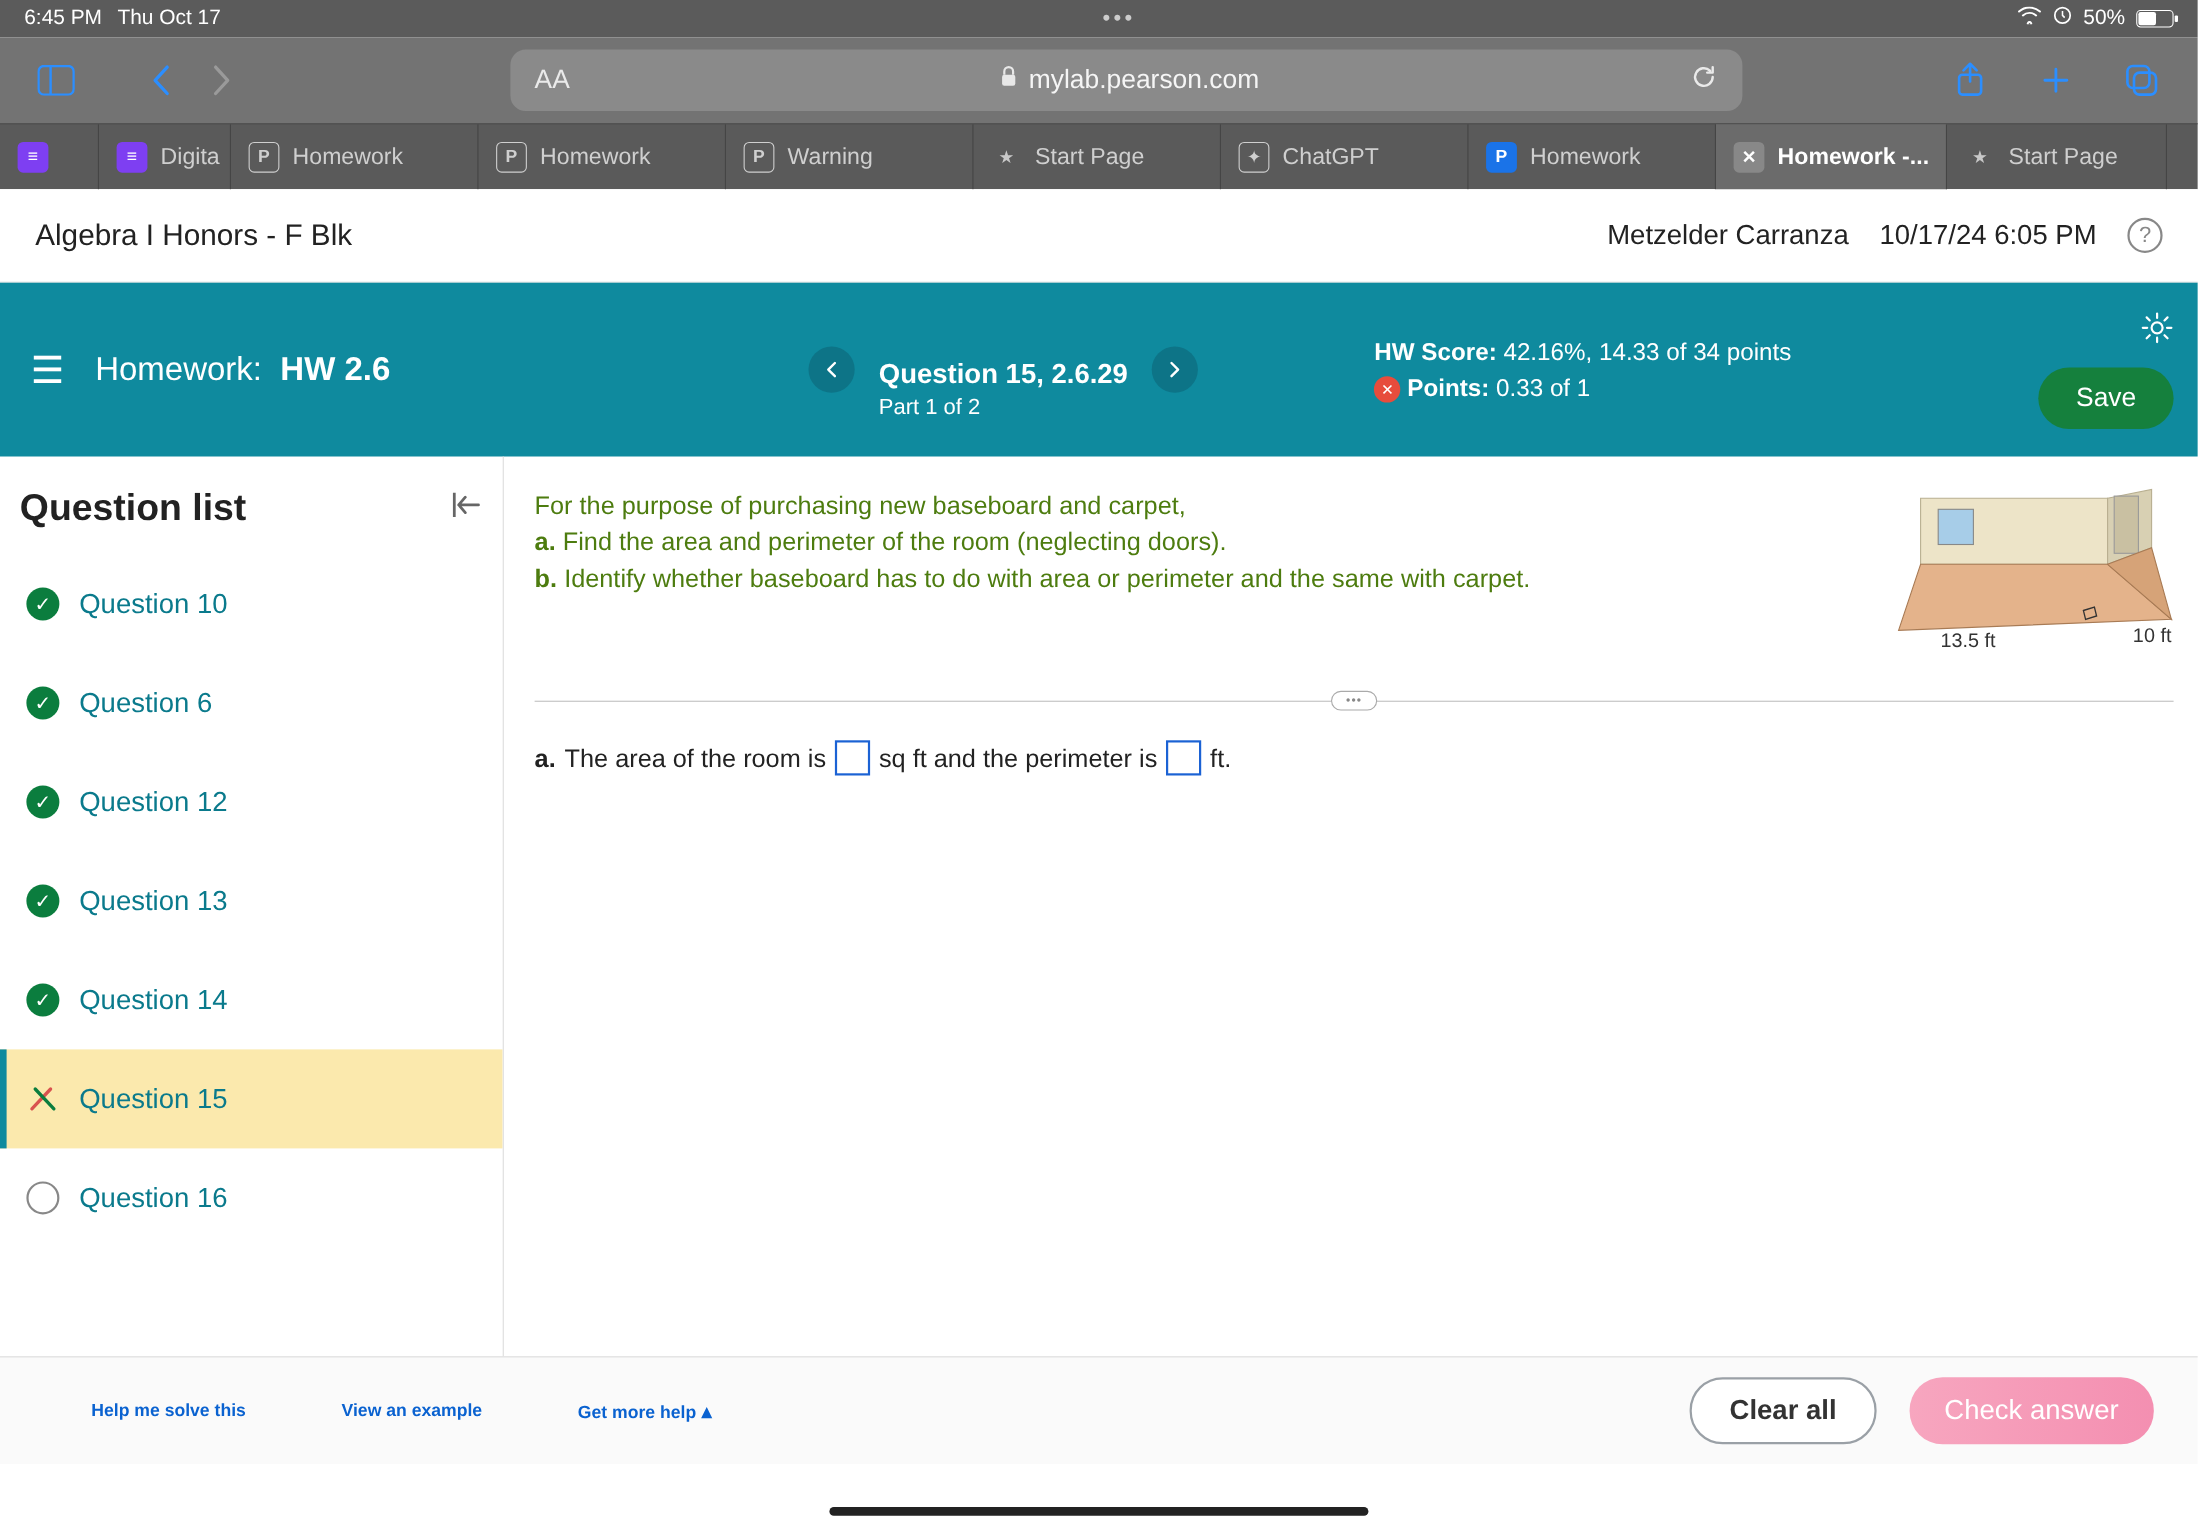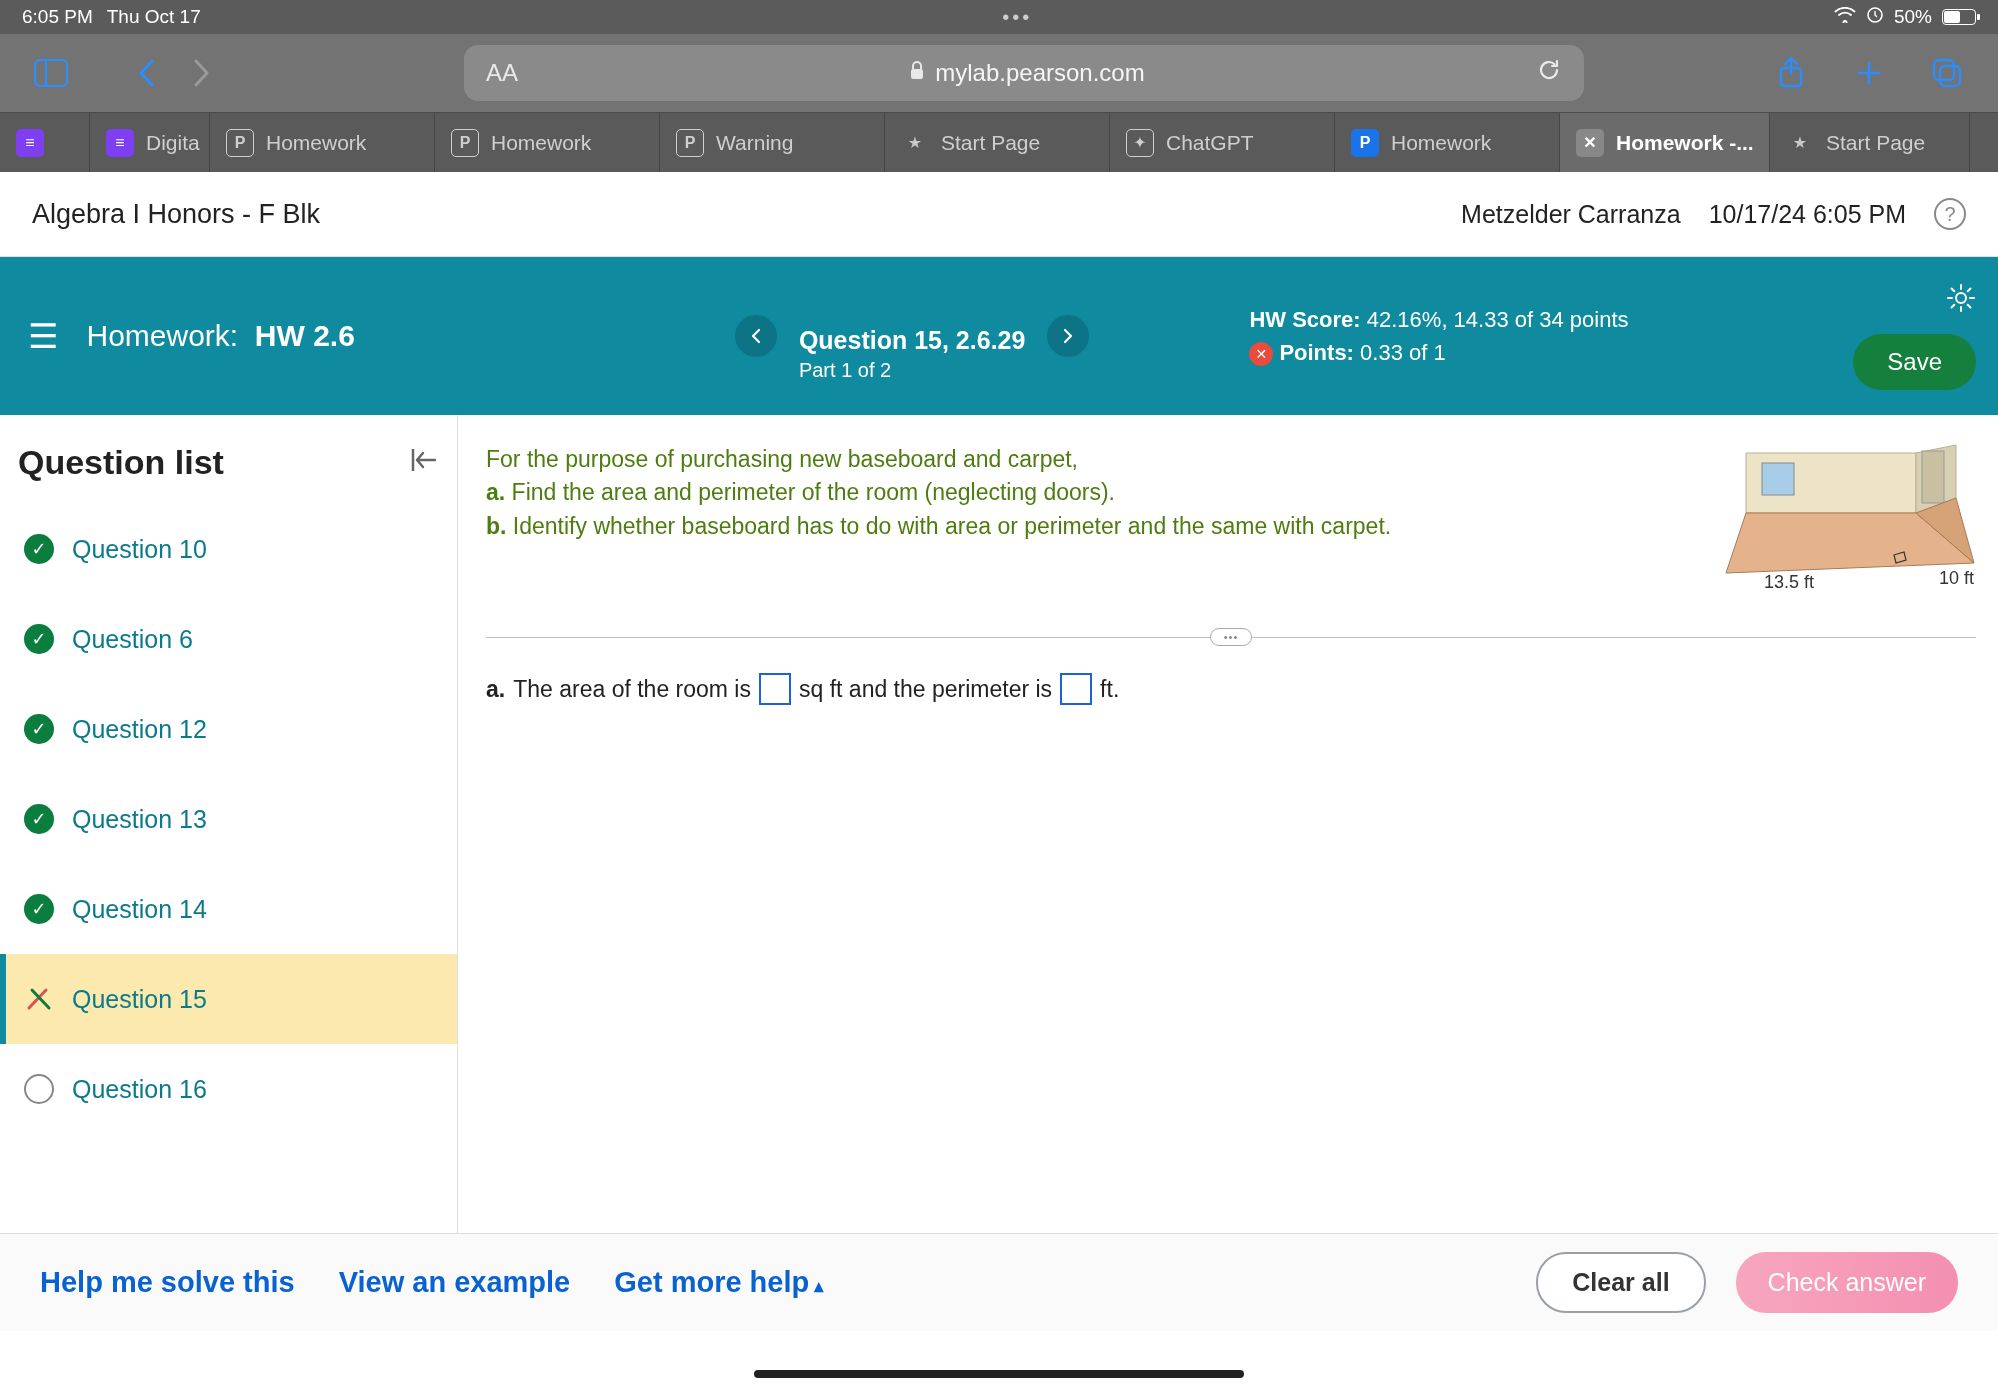--- a/index.html
+++ b/index.html
@@ -144,33 +144,33 @@
     .content { flex:1; padding:28px 22px 20px 28px; position:relative; display:flex; flex-direction:column;}
     .problem-top { display:flex; gap:30px;}
     .problem-text { font-size:23px; line-height:1.45; color:#4d7c0f; flex:1;}
     .room-figure { width:260px; height:170px; position:relative; flex-shrink:0;}
     .divider-row { height:18px; position: relative; margin: 24px 0 18px 0; border-top: 1.5px solid #c0c0c0;}
     .divider-handle { position:absolute; left:50%; top:-10px; transform:translateX(-50%); width:42px; height:18px; border:1.5px solid #aaa; border-radius:10px; background:#fff; display:flex; align-items:center; justify-content:center; color:#888; font-size:11px; letter-spacing:1px;}
     .answer-line { font-size:23px; color:#222; display:flex; align-items:center; gap:8px; flex-wrap:wrap;}
     .answer-input { width:32px; height:32px; border:2px solid #1b62d4; background:#fff; display:inline-block;}
     
     .footer { height: 98px; border-top:1px solid #dcdcdc; background:#fafafa; display:flex; align-items:center; padding:0 40px; gap:44px;}
-    .footer-link { color:#0a62d0; font-size:29px; font-weight:700; cursor:pointer;}
+    .footer-link { color:#0a62d0; font-size:16px; font-weight:700; cursor:pointer;margin-left:43px;}
     .footer-link.caret::after { content:" ▴"; font-size:18px;}
     .footer-right { margin-left:auto; display:flex; gap:30px;}
     .clear-btn { border:2px solid #9aa0a6; background:#fff; color:#333; border-radius:30px; padding:14px 34px; font-size:25px; font-weight:600; cursor:pointer;}
     .check-btn { border:none; background:linear-gradient(90deg,#f7a6bf,#f48fb1); color:#fff; border-radius:30px; padding:14px 32px; font-size:25px; font-weight:400; cursor:pointer;text-align:right;}
     .home-indicator { position:absolute; bottom:10px; left:50%; transform:translateX(-50%); width:490px; height:8px; background:#222; border-radius:5px;}
   </style>
 </head>
 <body>
 
 <div class="status-bar">
   <div class="status-left">
-    <span>6:05 PM</span>
+    <span>6:45 PM</span>
     <span>Thu Oct 17</span>
   </div>
   <div class="status-center">•••</div>
   <div class="status-right">
     <span>
       <svg width="22" height="16" viewBox="0 0 22 16">
           <path d="M11 14 a1.6 1.6 0 1 0 0.001 0 M5 8 a9 9 0 0 1 12 0 M1.5 4.5 a14 14 0 0 1 19 0" stroke="#fff" stroke-width="1.8" fill="none" stroke-linecap="round"></path>
         </svg>
     </span>
     <span>

